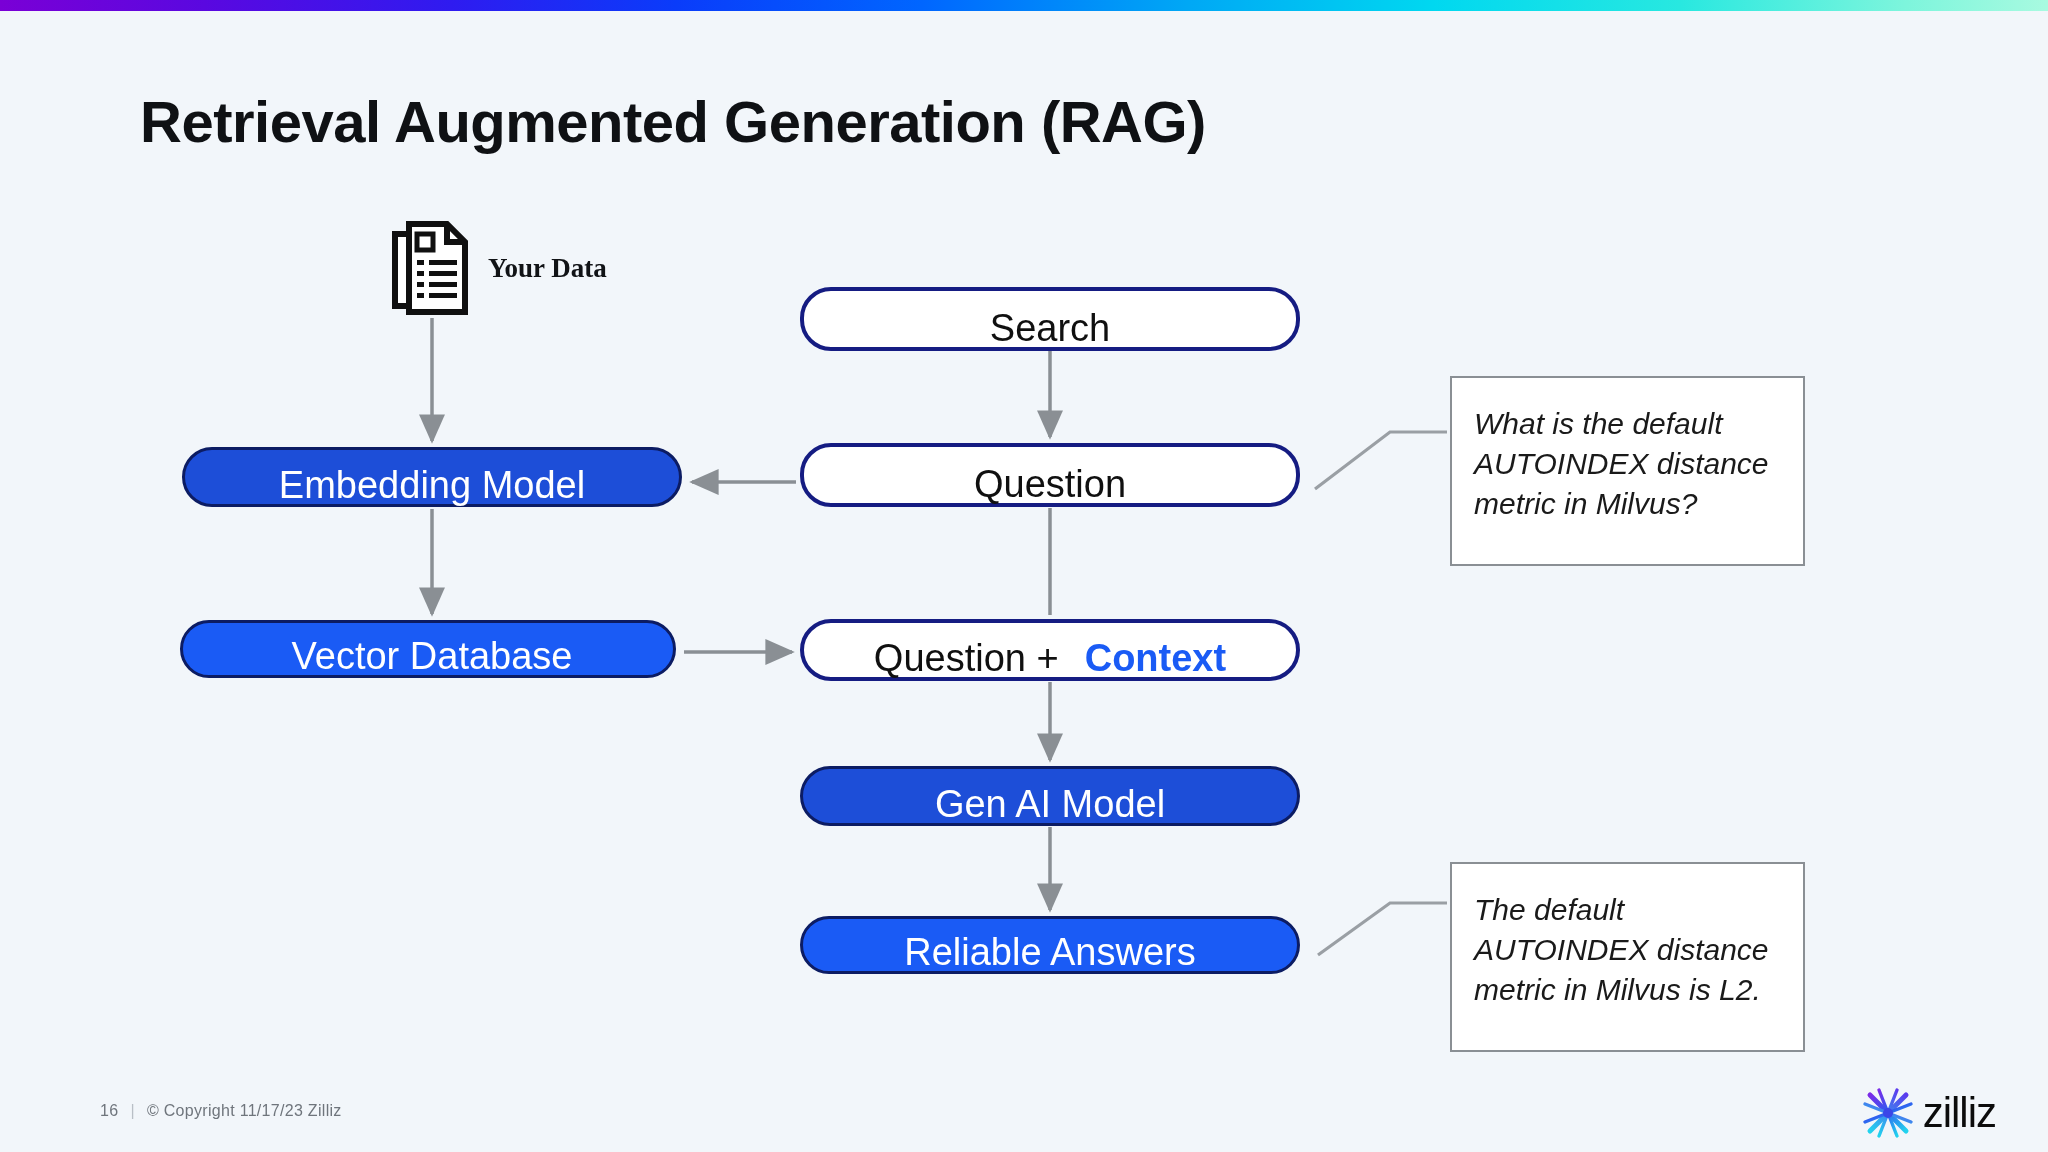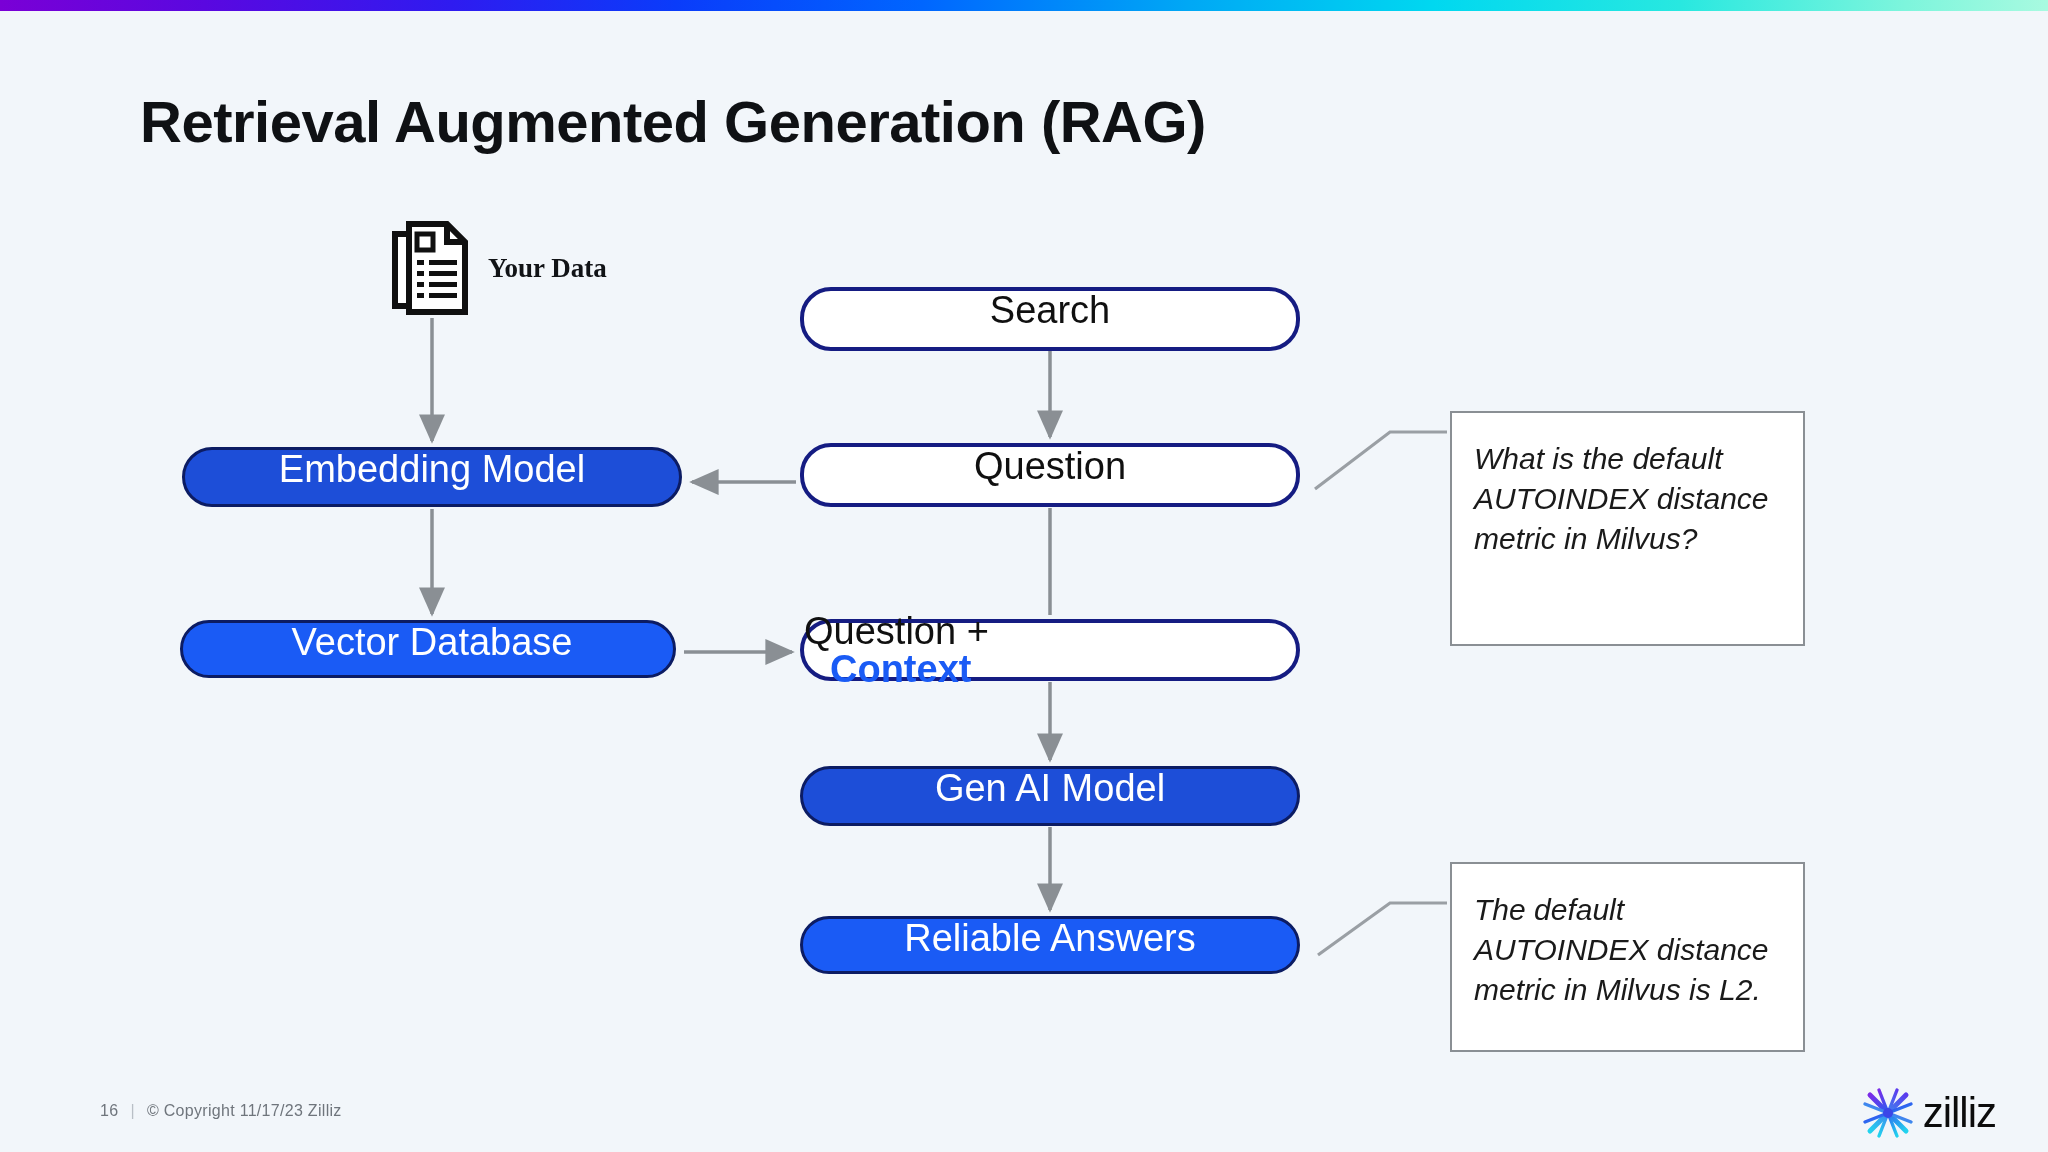--- a/index.html
+++ b/index.html
@@ -51,21 +51,21 @@
     width: 2048px;
     height: 1152px;
     pointer-events: none;
   }
 
   
   .node {
     position: absolute;
     box-sizing: border-box;
     display: flex;
-    align-items: flex-start;
+    align-items: flex-end;
     justify-content: center;
     font-size: 38px;
     white-space: nowrap;
     line-height: 1;
     border-radius: 31px;
   }
   .node.white {
     background: #FFFFFF;
     border: 4px solid #151C82;
     color: #101010;
@@ -213,34 +213,34 @@
 </div>
 
 <div class="node navy" style="left:182px; top:447px; width:500px; height:60px;">
   <span>Embedding Model</span>
 </div>
 
 <div class="node blue" style="left:180px; top:620px; width:496px; height:58px;padding-left:8px;">
   <span>Vector Database</span>
 </div>
 
-<div class="node white" style="left:800px; top:619px; width:500px; height:62px;flex-direction:column;">
+<div class="node white" style="left:800px; top:619px; width:500px; height:62px;">
   <span>Question +</span>
   <span class="accent-ctx">Context</span>
 </div>
 
 <div class="node navy" style="left:800px; top:766px; width:500px; height:60px;">
   <span>Gen AI Model</span>
 </div>
 
 <div class="node blue" style="left:800px; top:916px; width:500px; height:58px;">
   <span>Reliable Answers</span>
 </div>
 
-<div class="callout" style="left:1450px; top:411px; width:355px; height:235px;">
+<div class="callout" style="left:1450px; top:376px; width:355px; height:190px;">
   <span>What is the default AUTOINDEX distance metric in Milvus?</span>
 </div>
 
 <div class="callout" style="left:1450px; top:862px; width:355px; height:190px;">
   <span>The default AUTOINDEX distance metric in Milvus is L2.</span>
 </div>
 
 <div class="footer">
   <span>16</span>
   <span class="sep">|</span>

